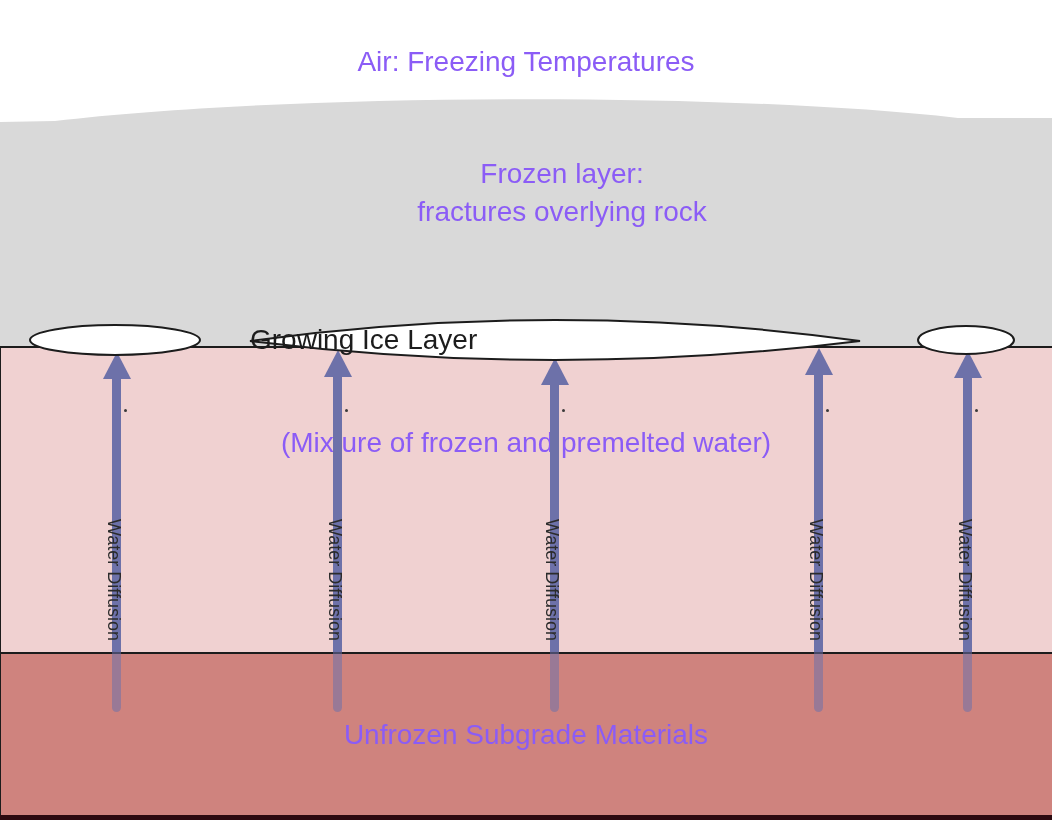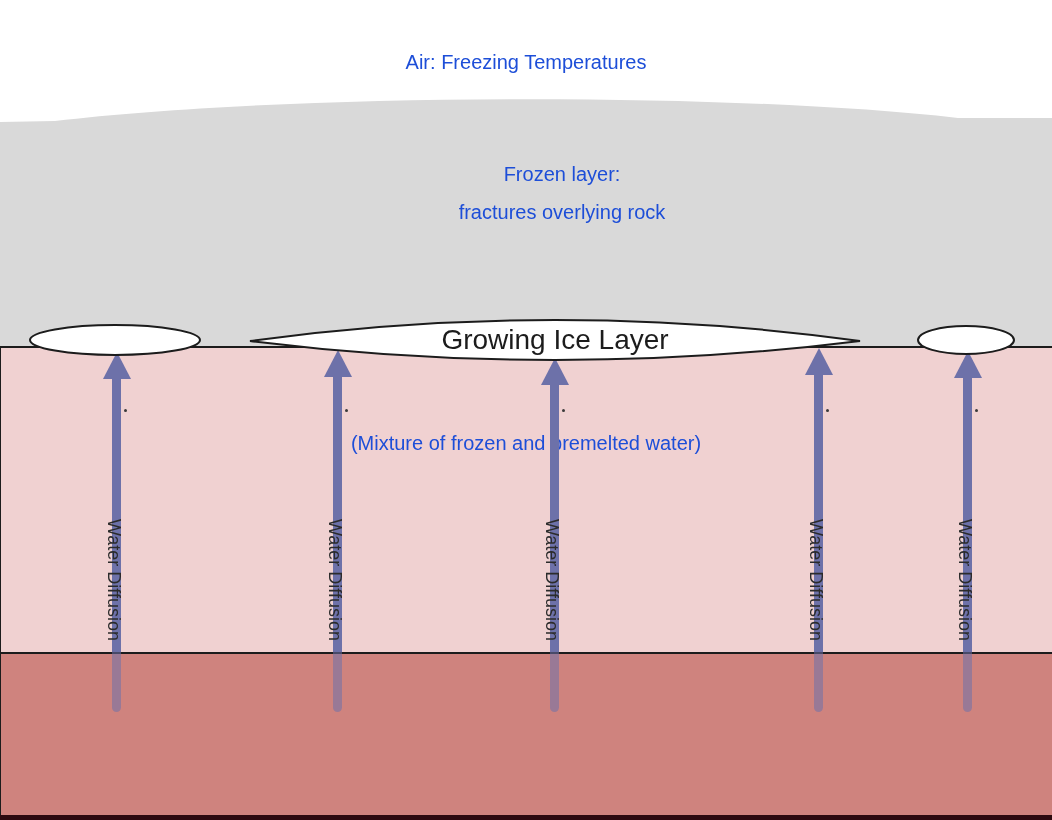--- a/index.html
+++ b/index.html
@@ -31,31 +31,31 @@
   .bottom-bar {
     position:absolute; left:0; top:815px; width:1052px; height:5px;
     background:#2d0a10;
   }
   .dome-svg { position:absolute; left:0; top:0; }
   .lens-svg { position:absolute; left:0; top:0; z-index:6; pointer-events:none; }
 
   
   .caption {
     position:absolute; left:0; width:1052px;
-    text-align:center; color:#1d4ed8;
-    font-size:20px; line-height:38px;
+    text-align:center; color:#8b5cf6;
+    font-size:28px; line-height:38px;
     z-index:3;
   }
   .title-caption   { top:43px; }
   .frozen-caption  { top:155px;padding-left:36px; }
   .transition-caption { top:424px; }
   .subgrade-caption { top:716px; z-index:5; }
   .ice-caption {
     position:absolute; left:250px; top:323px; width:610px;
-    text-align:center; font-size:28px; line-height:34px;
+    text-align:left; font-size:28px; line-height:34px;
     color:#1c1c1c; z-index:7;
   }
 
   
   .arrow { position:absolute; width:30px; bottom:108px; z-index:4; }
   .arrow-1 { left:102px; top:352px; }
   .arrow-2 { left:323px; top:350px; }
   .arrow-3 { left:540px; top:358px; }
   .arrow-4 { left:804px; top:348px; }
   .arrow-5 { left:953px; top:351px; }
@@ -106,20 +106,21 @@
 
   <div class="caption frozen-caption">
     <div>Frozen layer:</div>
     <div>fractures overlying rock</div>
   </div>
 
   <div class="caption transition-caption">
     <div>(Mixture of frozen and  premelted water)</div>
   </div>
 
+  <div class="caption subgrade-caption">Unfrozen Subgrade Materials</div>
 
   <div class="arrow arrow-1">
     <div class="arrow-head"></div>
     <div class="arrow-shaft"></div>
     <div class="arrow-tail"></div>
     <div class="arrow-dot"></div>
     <div class="arrow-label">Water Diffusion</div>
   </div>
   <div class="arrow arrow-2">
     <div class="arrow-head"></div>

